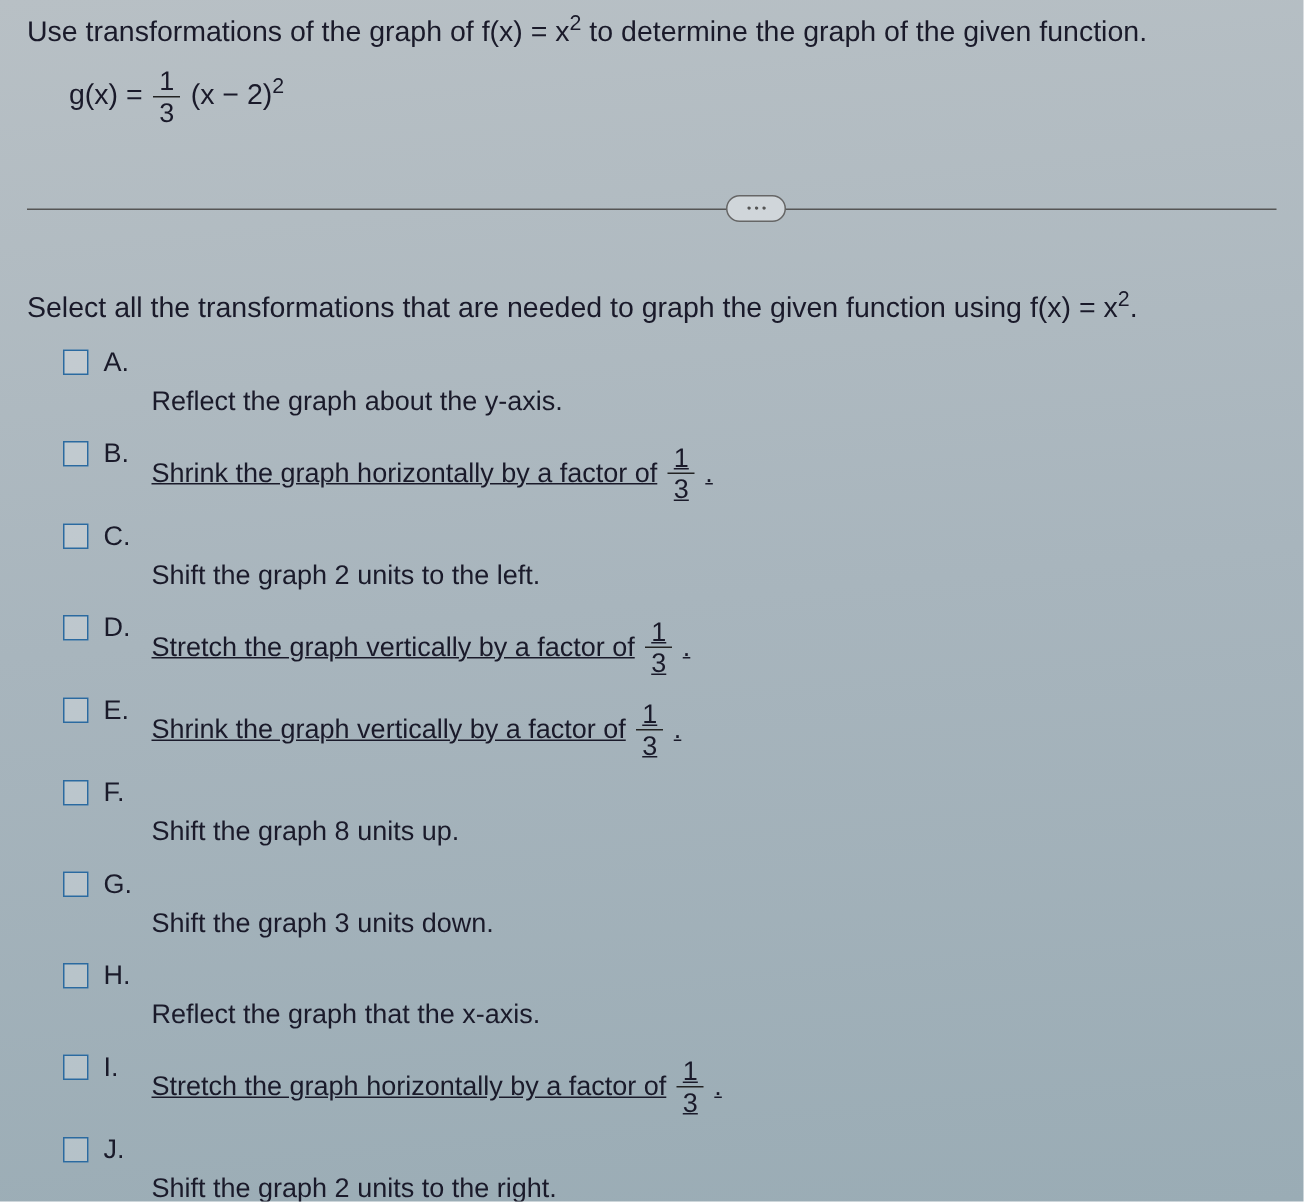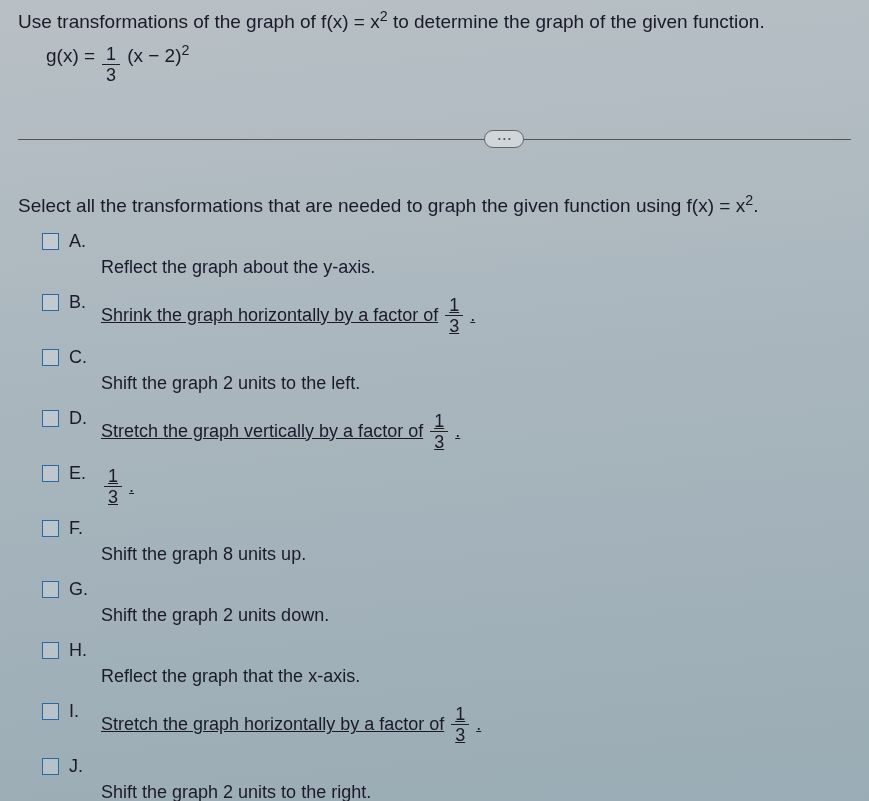--- a/index.html
+++ b/index.html
@@ -16,21 +16,21 @@
   .question-top {
     font-size: 19px;
     line-height: 1.5;
     margin-bottom: 8px;
   }
   .formula-line {
     font-size: 19px;
     margin-left: 28px;
     margin-top: 6px;
     display: flex;
-    align-items: flex-start;
+    align-items: center;
     gap: 4px;
   }
   .frac {
     display: inline-flex;
     flex-direction: column;
     align-items: center;
     vertical-align: middle;
     line-height: 1;
     margin: 0 3px;
   }
@@ -165,39 +165,40 @@
           <span>.</span>
       </div>
     </div>
   </div>
 
   <div class="option-row multiline">
     <div class="checkbox"></div>
     <div class="option-letter">E.</div>
     <div class="option-text-wrap">
       <div class="option-text-indented">
+        <span>Shrink the graph vertically by a factor of</span>
         <span class="frac">
           <span class="num">1</span>
           <span class="den">3</span>
         </span>
           <span>.</span>
       </div>
     </div>
   </div>
 
   <div class="option-row">
     <div class="checkbox"></div>
     <div class="option-letter">F.</div>
     <div class="option-text">Shift the graph 8 units up.</div>
   </div>
 
   <div class="option-row">
     <div class="checkbox"></div>
     <div class="option-letter">G.</div>
-    <div class="option-text">Shift the graph 2 units down.</div>
+    <div class="option-text">Shift the graph 3 units down.</div>
   </div>
 
   <div class="option-row">
     <div class="checkbox"></div>
     <div class="option-letter">H.</div>
     <div class="option-text">Reflect the graph that the x-axis.</div>
   </div>
 
   <div class="option-row multiline">
     <div class="checkbox"></div>

